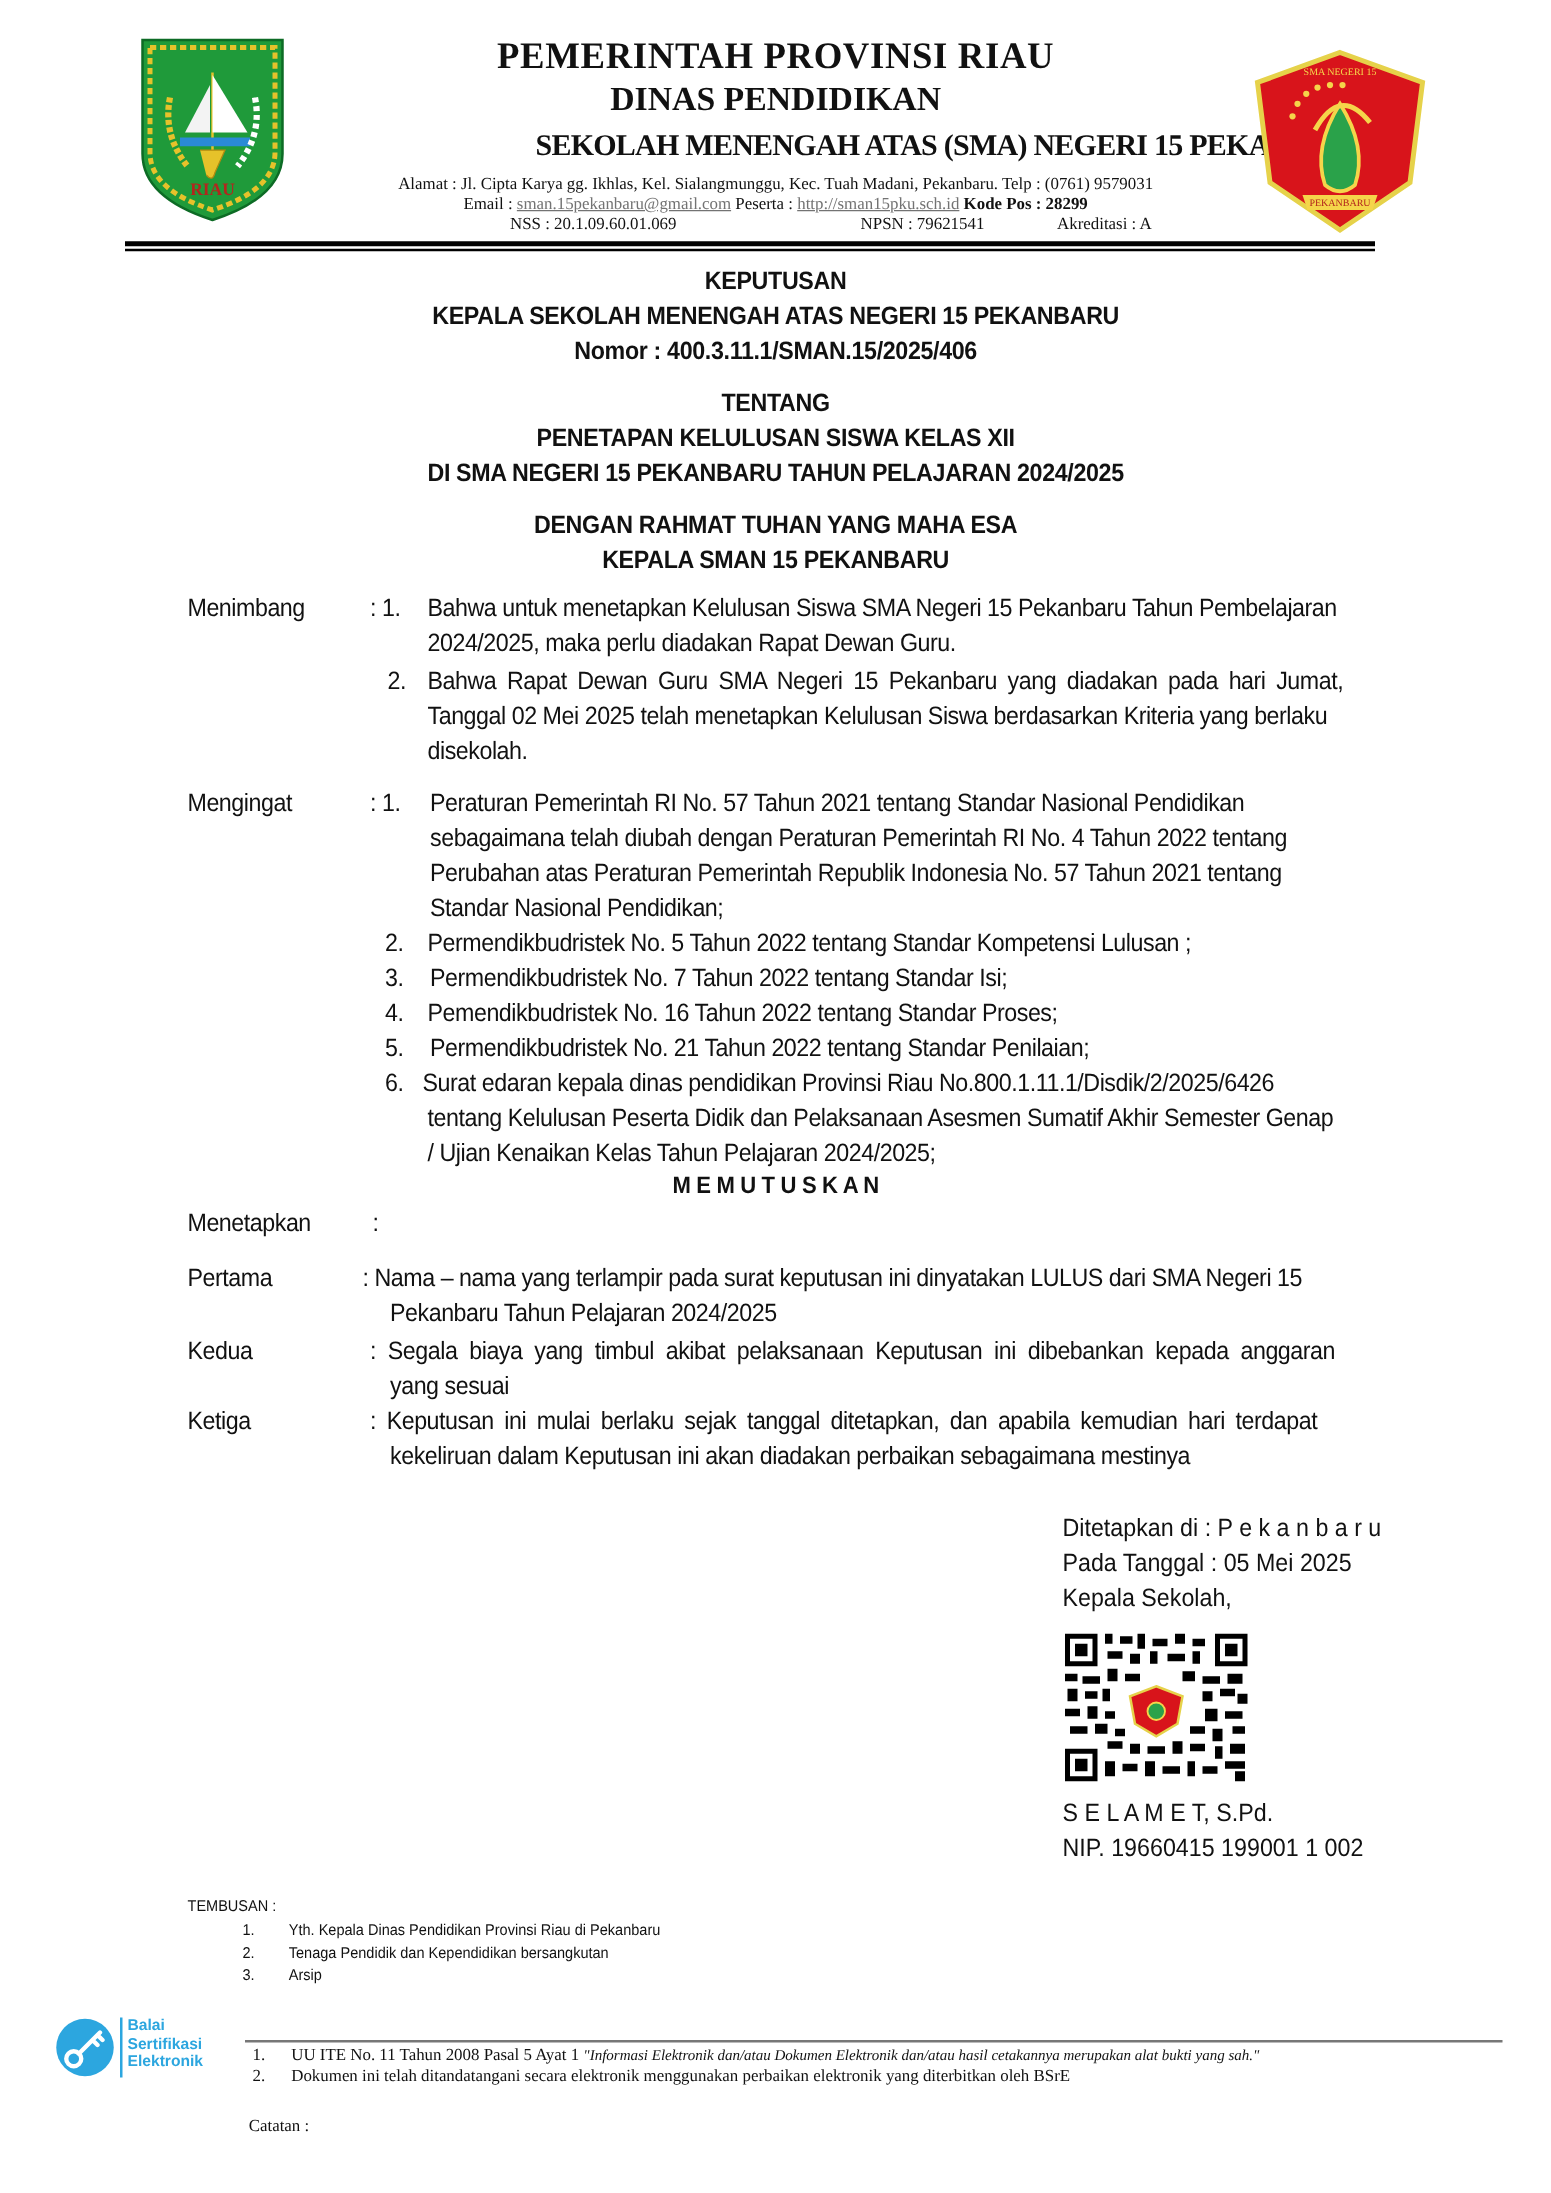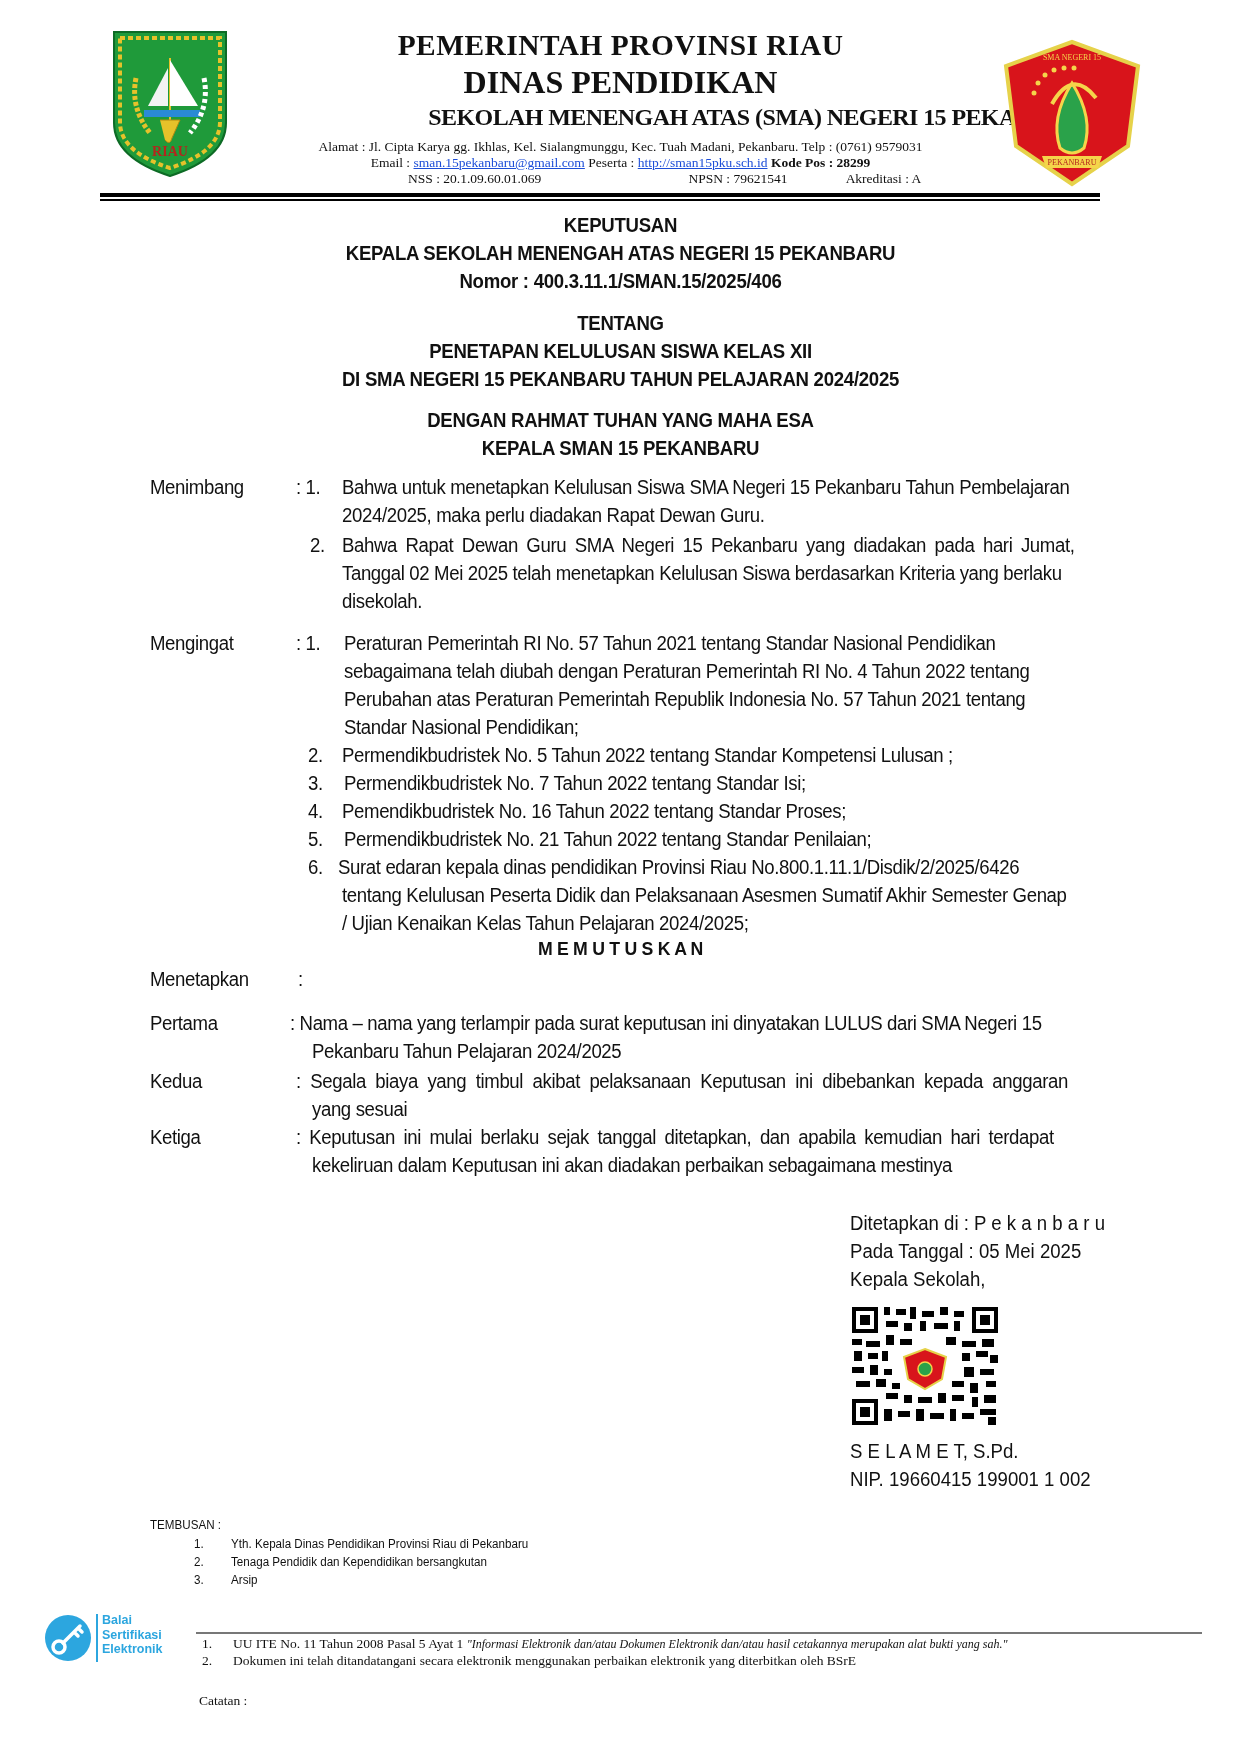--- a/index.html
+++ b/index.html
@@ -2,24 +2,24 @@
 <html><head>
 <meta charset="utf-8">
 <style>
   html,body{margin:0;padding:0;background:#fff;}
   body{width:1241px;height:1754px;position:relative;overflow:hidden;color:#111;}
   .abs{position:absolute;}
   .serif{font-family:"Liberation Serif","DejaVu Serif",serif;}
   .sans{font-family:"Liberation Sans","DejaVu Sans",sans-serif;}
   
   .kop-line1{left:0;width:1241px;top:28px;text-align:center;font-size:30px;font-weight:bold;letter-spacing:0.5px;transform:scaleX(0.98);}
-  .kop-line2{left:0;width:1241px;top:64px;text-align:center;font-size:32px;font-weight:bold;}
+  .kop-line2{left:0;width:1241px;top:64px;text-align:center;font-size:27px;font-weight:bold;}
   .kop-line3{left:0;width:1098px;top:104px;text-align:right;font-size:24px;font-weight:bold;letter-spacing:-0.6px;}
   .kop-addr{left:0;width:1241px;text-align:center;font-size:13.5px;}
-  .kop-addr a{color:#1d4ed8;text-decoration:underline;}
+  .kop-addr a{color:#737373;text-decoration:underline;}
   .rule-thick{left:100px;width:1000px;top:193px;height:4px;background:#000;}
   .rule-thin{left:100px;width:1000px;top:199px;height:1.5px;background:#000;}
   
   .ttl{left:0;width:1241px;text-align:center;font-size:20px;font-weight:bold;letter-spacing:-0.3px;transform:scaleX(0.93);transform-origin:center;}
   
   .body{font-size:20px;letter-spacing:-0.4px;transform-origin:left top;}
   .lbl{left:150px;}
   .txt{transform:scaleX(0.93);transform-origin:left top;white-space:nowrap;}
   .sig{left:850px;font-size:20px;white-space:nowrap;}
   .tembusan{font-size:12.5px;}

